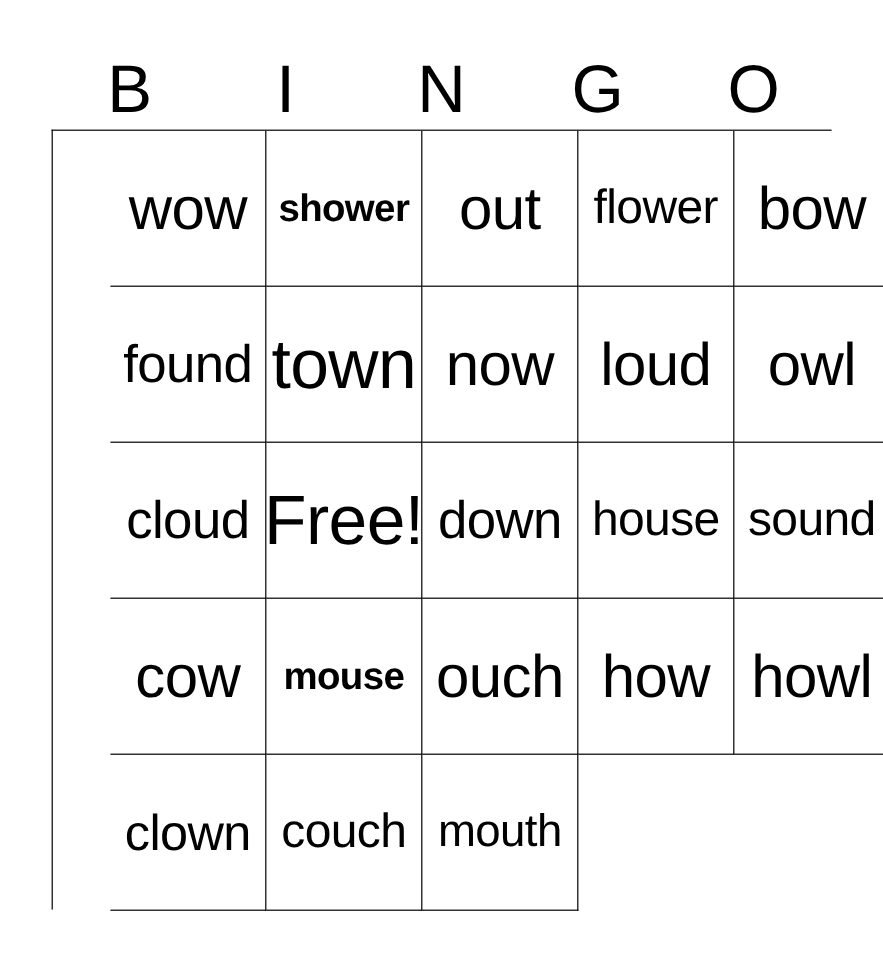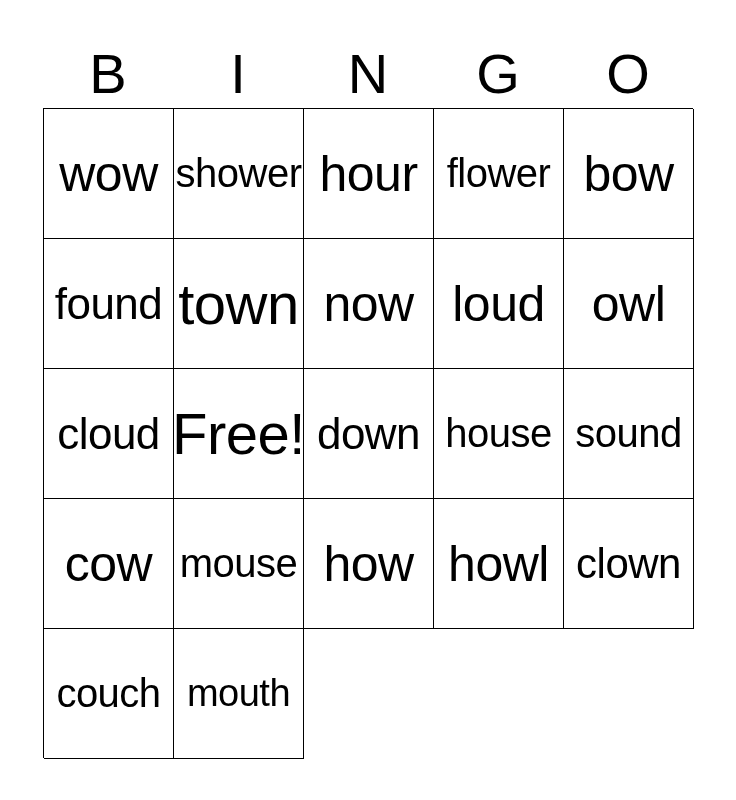--- a/index.html
+++ b/index.html
@@ -4,63 +4,64 @@
   <style>
     html, body { margin: 0; padding: 0; background: #ffffff; }
     body { width: 736px; height: 800px; position: relative; overflow: hidden;
            font-family: "Liberation Sans", sans-serif; color: #000; }
     .header { position: absolute; left: 43px; top: 40px; width: 650px; height: 68px;
               display: grid; grid-template-columns: repeat(5, 130px); }
     .header span { display: flex; align-items: center; justify-content: center;
                    font-size: 56px; line-height: 1; }
     .grid { position: absolute; left: 43px; top: 108px; width: 650px; height: 650px;
             display: grid; grid-template-columns: repeat(5, 130px); grid-template-rows: repeat(5, 130px);
-            box-sizing: border-box; }
+            box-sizing: border-box; padding-left: 48px; }
     .cell { border-right: 1.5px solid #000; border-bottom: 1.5px solid #000; box-sizing: border-box;
             display: flex; align-items: center; justify-content: center; overflow: hidden;
             white-space: nowrap; font-size: 50px; letter-spacing: -0.5px; }
     .grid { border-left: 1.5px solid #000; border-top: 1.5px solid #000; }
-    .s36 { font-size: 40px; }
+    .s36 { font-size: 32px; font-weight: bold; }
     .s38 { font-size: 38px; text-align: center; }
     .s40 { font-size: 40px; }
     .s42 { font-size: 42px; }
     .s44 { font-size: 44px; text-align: center; }
     .s46 { font-size: 58px; }
   </style>
 </head>
 <body>
 
 <div class="header">
   <span>B</span>
   <span>I</span>
   <span>N</span>
   <span>G</span>
   <span>O</span>
 </div>
 
 <div class="grid">
   <div class="cell">wow</div>
   <div class="cell s36">shower</div>
-  <div class="cell">hour</div>
+  <div class="cell">out</div>
   <div class="cell s40">flower</div>
 
   <div class="cell">bow</div>
   <div class="cell s44">found</div>
   <div class="cell s46">town</div>
   <div class="cell">now</div>
   <div class="cell">loud</div>
 
   <div class="cell">owl</div>
   <div class="cell s44">cloud</div>
   <div class="cell s46">Free!</div>
   <div class="cell s44">down</div>
   <div class="cell s40">house</div>
 
   <div class="cell s40">sound</div>
   <div class="cell">cow</div>
   <div class="cell s36">mouse</div>
+  <div class="cell">ouch</div>
 
   <div class="cell">how</div>
   <div class="cell">howl</div>
   <div class="cell s42">clown</div>
   <div class="cell s40">couch</div>
   <div class="cell s38">mouth</div>
 </div>
 
 </body></html>

